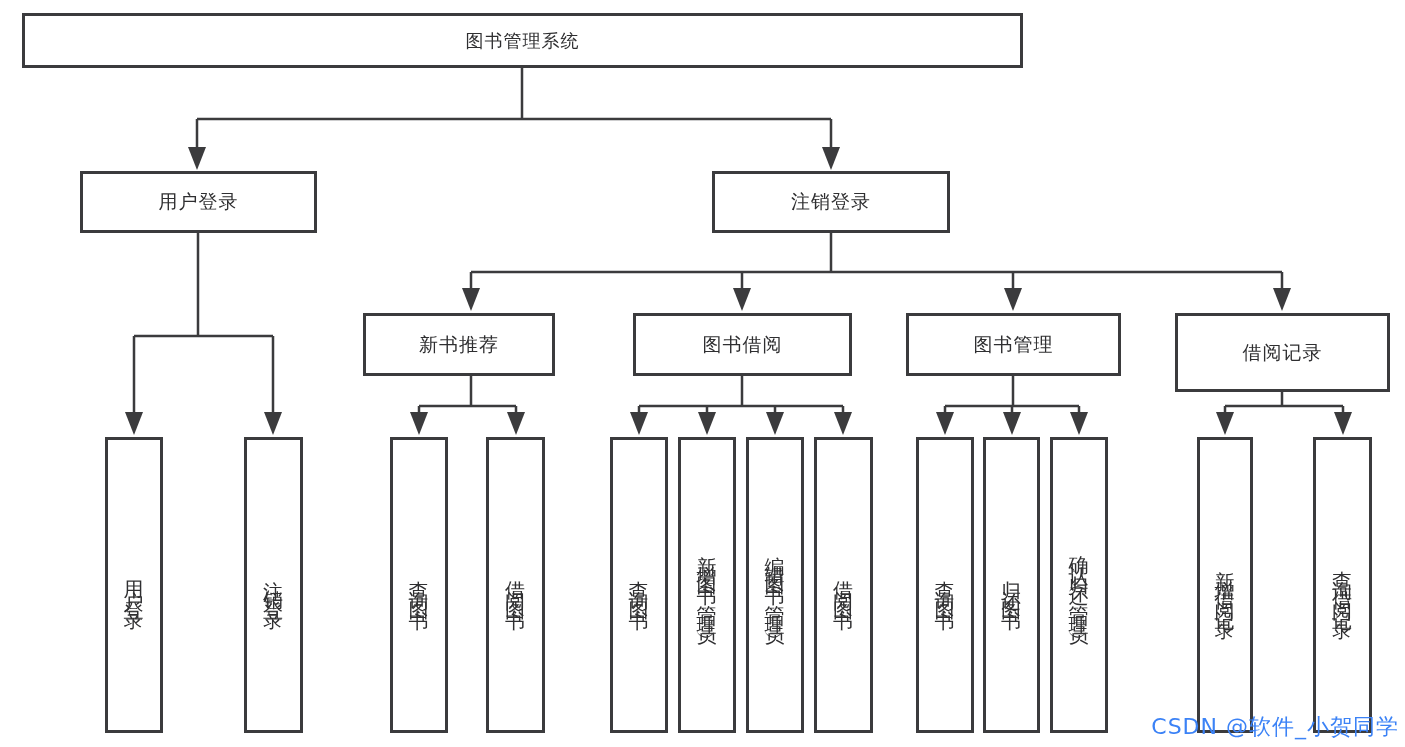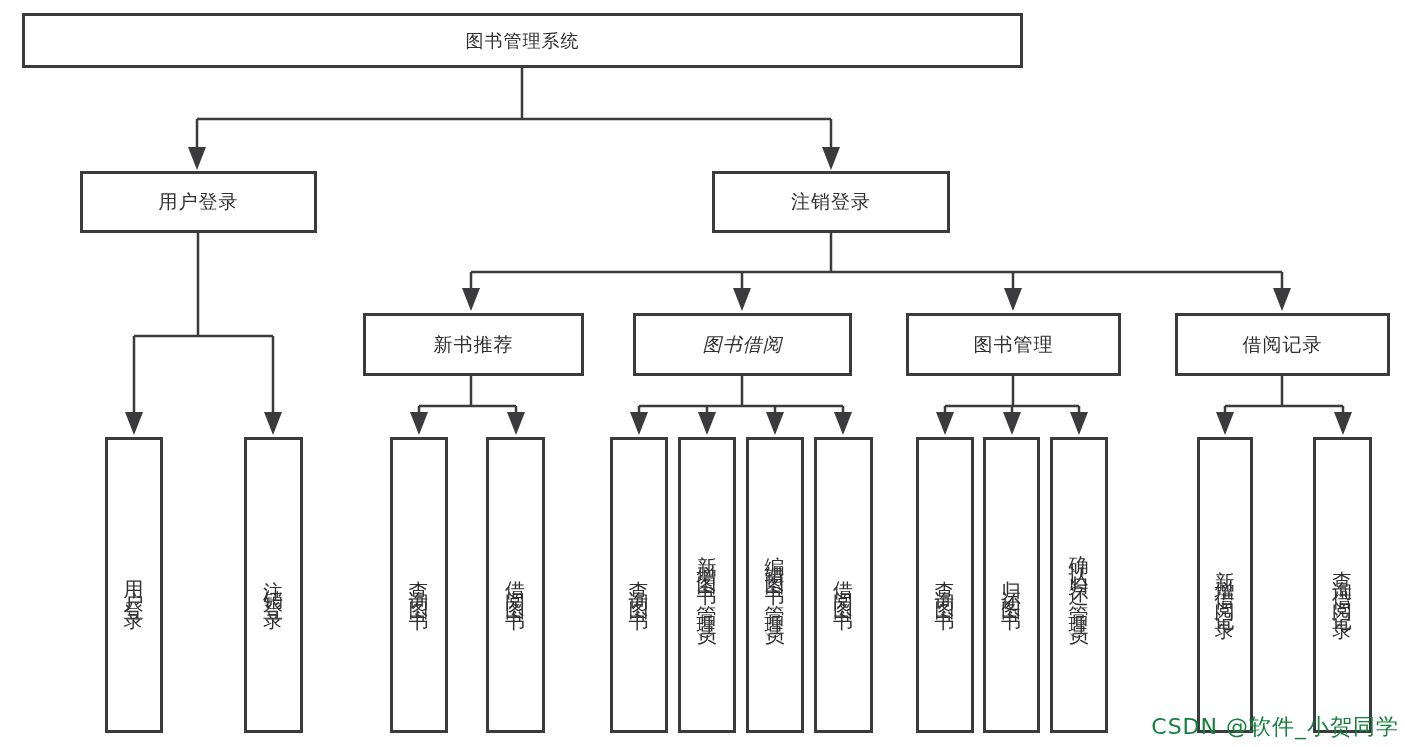--- a/index.html
+++ b/index.html
@@ -29,45 +29,45 @@
     letter-spacing:10px;
     line-height:1;
     white-space:nowrap;
   }
   
   .n-root{left:22px;top:13px;width:1001px;height:55px;}
   
   .n-user-login{left:80px;top:171px;width:237px;height:62px;}
   .n-book-mgmt{left:712px;top:171px;width:238px;height:62px;}
   
-  .n-new-book{left:363px;top:313px;width:221px;height:63px;}
-  .n-book-borrow{left:633px;top:313px;width:219px;height:63px;font-style:italic;}
+  .n-new-book{left:363px;top:313px;width:192px;height:63px;}
+  .n-book-borrow{left:633px;top:313px;width:219px;height:63px;}
   .n-cur-borrow{left:906px;top:313px;width:215px;height:63px;}
-  .n-borrow-rec{left:1175px;top:313px;width:215px;height:63px;}
+  .n-borrow-rec{left:1175px;top:313px;width:215px;height:79px;}
   
   .leaf{top:437px;height:296px;}
   .l-user-login{left:105px;width:58px;}
   .l-logout{left:244px;width:59px;}
   .l-query1{left:390px;width:58px;}
   .l-borrow1{left:486px;width:59px;}
   .l-query2{left:610px;width:58px;}
   .l-add-book{left:678px;width:58px;}
   .l-edit-book{left:746px;width:58px;}
   .l-borrow2{left:814px;width:59px;}
   .l-query3{left:916px;width:58px;}
   .l-return{left:983px;width:57px;}
   .l-confirm{left:1050px;width:58px;}
   .l-add-rec{left:1197px;width:56px;}
   .l-query-rec{left:1313px;width:59px;}
   
   .watermark{
     position:absolute;
     right:6px;top:712px;
     font-size:22px;
-    color:#15803d;
+    color:#3b82f6;
     letter-spacing:1px;
     white-space:nowrap;
   }
 </style>
 </head>
 <body>
 
 <div id="canvas">
 
   <svg id="connectors" viewBox="0 0 1405 747" xmlns="http://www.w3.org/2000/svg">

